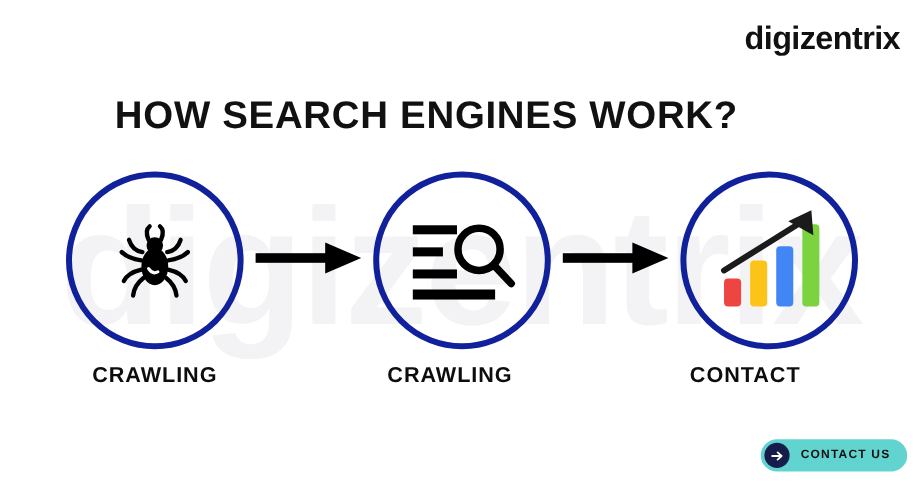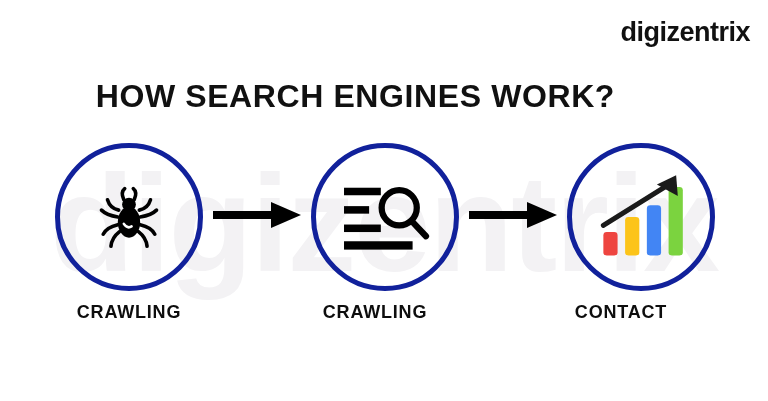--- a/index.html
+++ b/index.html
@@ -268,15 +268,24 @@
 
   <div class="labels">
     <div class="label">CRAWLING</div>
     <div class="label-gap"></div>
     <div class="label">CRAWLING</div>
     <div class="label-gap"></div>
     <div class="label">CONTACT</div>
   </div>
 
   <div class="footer">
+    <div class="cta" style="background: rgb(98, 212, 207);">
+      <span class="cta-icon" style="background: rgb(22, 29, 74);">
+        <svg width="12" height="12" viewBox="0 0 16 16" fill="none" stroke="#ffffff" stroke-width="2" stroke-linecap="round" stroke-linejoin="round">
+          <line x1="2" y1="8" x2="12" y2="8"></line>
+          <polyline points="8,4 12.5,8 8,12"></polyline>
+        </svg>
+      </span>
+      <span class="cta-label">CONTACT US</span>
+    </div>
   </div>
 
 </div>
 
 </body></html>

